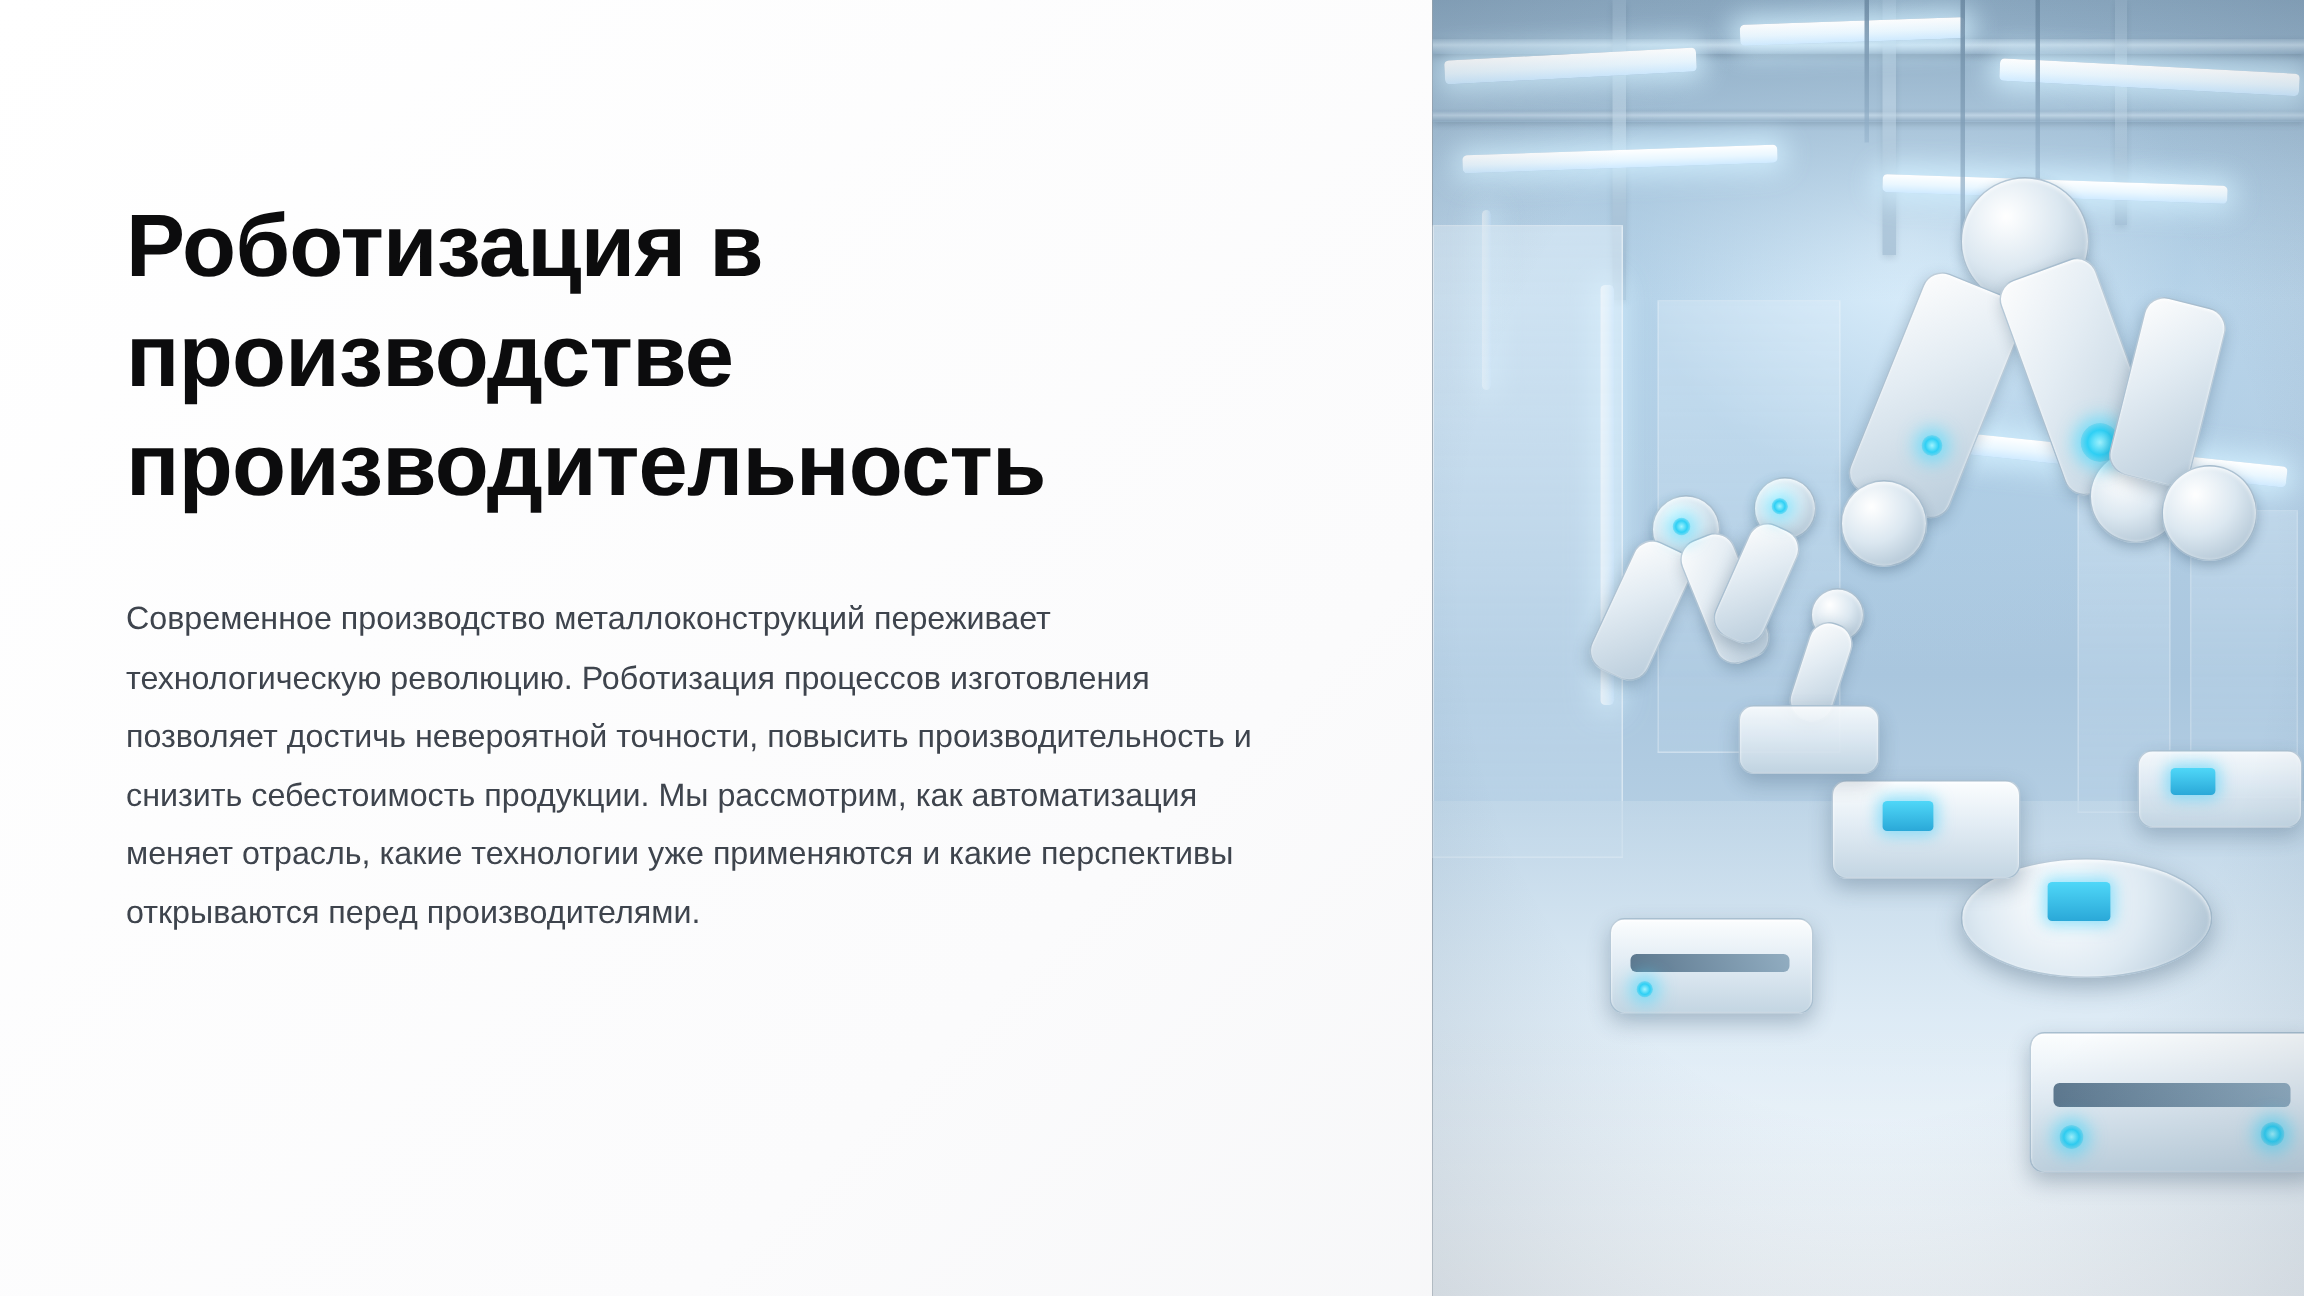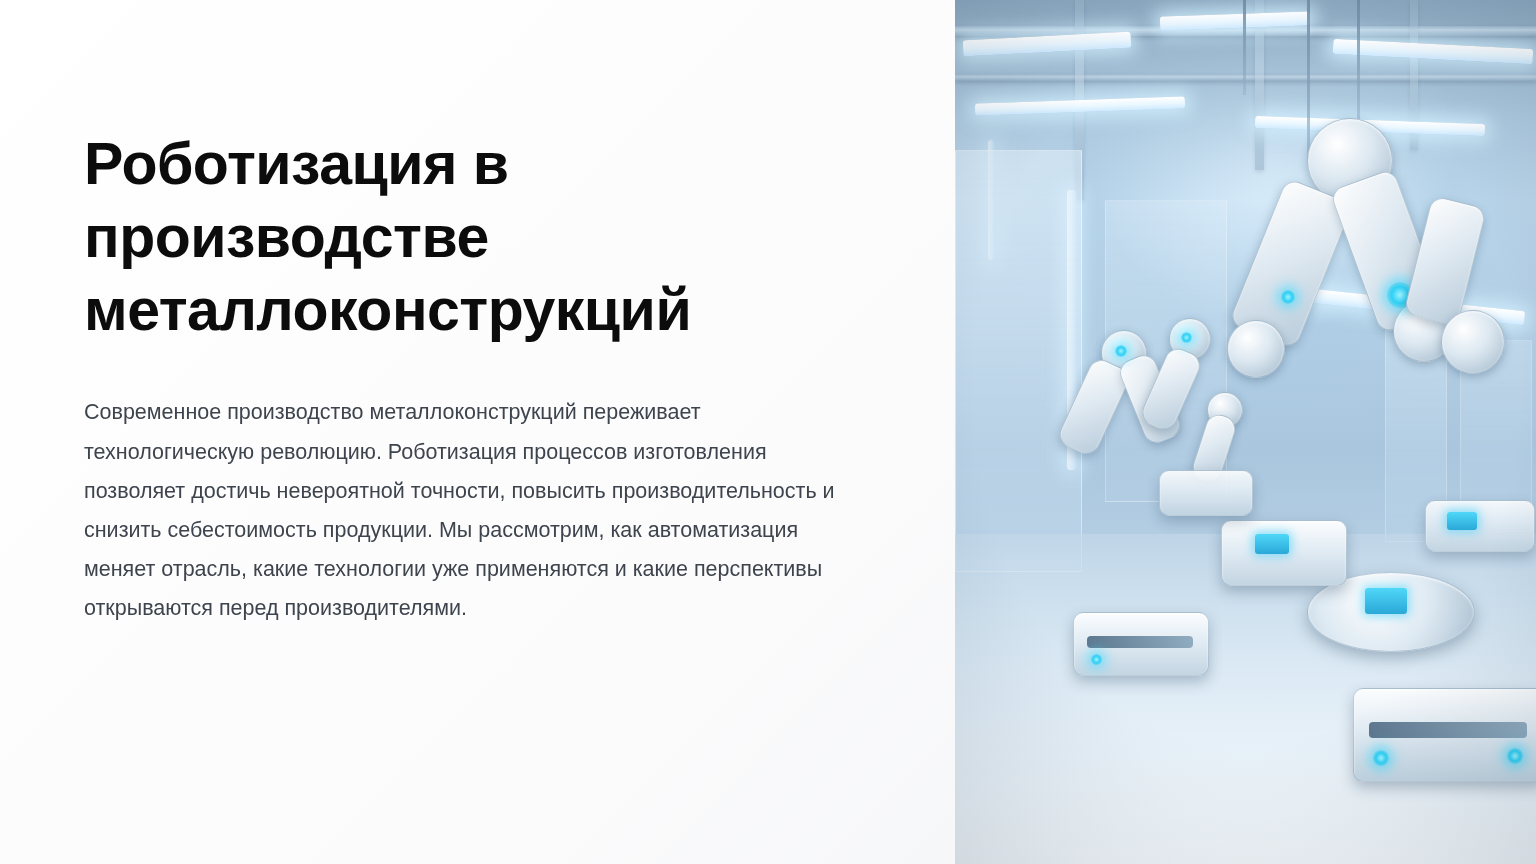--- a/index.html
+++ b/index.html
@@ -173,21 +173,21 @@
     inset: 0;
     background: radial-gradient(ellipse 85% 75% at 50% 45%, rgba(0,0,0,0) 55%, rgba(25,50,75,0.18) 100%);
   }
 </style>
 </head>
 <body>
 
 <div class="slide">
 
   <section class="text-panel">
-    <h1 class="slide-title">Роботизация в производстве металлоконструкций</h1>
+    <h1 class="slide-title">Роботизация в производстве производительность</h1>
     <p class="slide-body">Современное производство металлоконструкций переживает технологическую революцию. Роботизация процессов изготовления позволяет достичь невероятной точности, повысить производительность и снизить себестоимость продукции. Мы рассмотрим, как автоматизация меняет отрасль, какие технологии уже применяются и какие перспективы открываются перед производителями.</p>
   </section>
 
   <figure class="image-panel" style="margin:0;">
     <div class="photo">
 
       <div class="ceiling"></div>
 
       <div class="beam" style="left:0;top:26px;width:581px;height:10px;"></div>
       <div class="beam" style="left:0;top:74px;width:581px;height:7px;opacity:.8;"></div>

